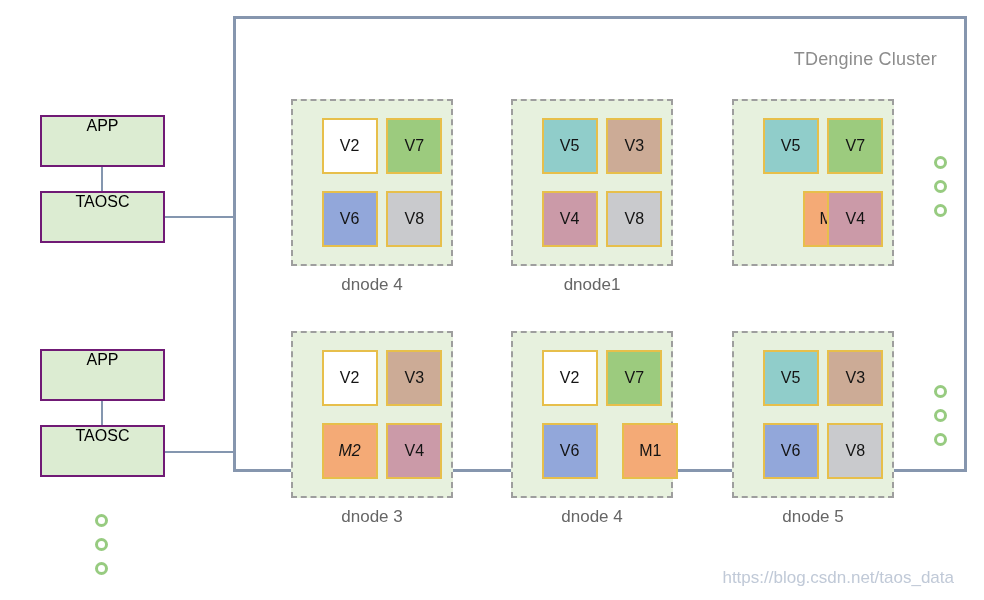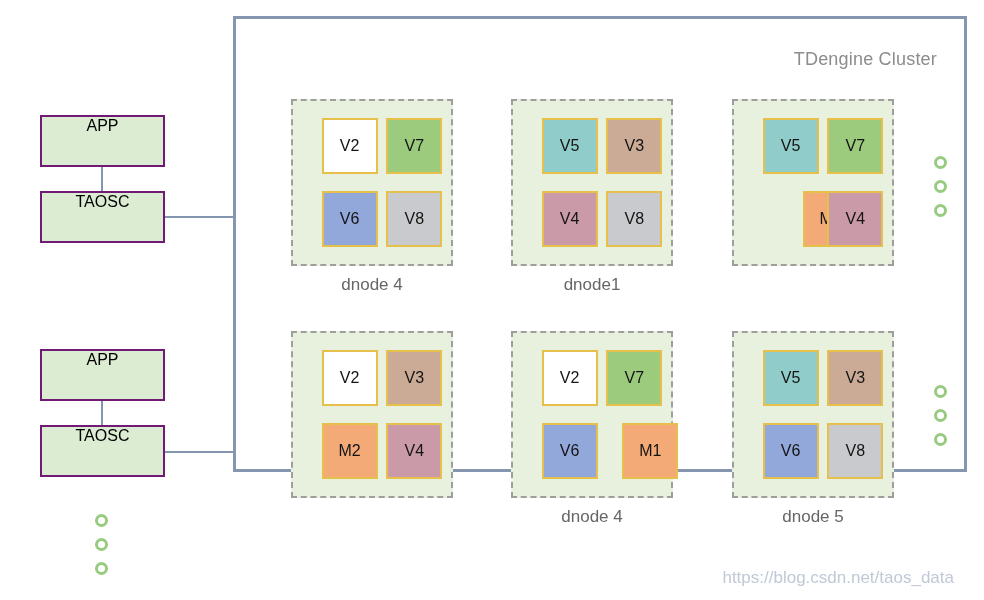--- a/index.html
+++ b/index.html
@@ -133,27 +133,28 @@
   </div>
 
   <div class="dnode" style="left:55px;top:312px;">
     <div class="dnode-frame">
       <div class="vcell" style="background: rgb(255, 255, 255);">
           <span>V2</span>
         </div>
       <div class="vcell" style="background: rgb(204, 171, 150);">
           <span>V3</span>
         </div>
-      <div class="vcell" style="background: rgb(244, 170, 118);">
+      <div class="vcell" style="background: rgb(244, 170, 118); font-style: italic;">
           <span>M2</span>
         </div>
       <div class="vcell" style="background: rgb(203, 154, 168);">
           <span>V4</span>
         </div>
     </div>
+    <div class="dnode-label">dnode 3</div>
   </div>
 
   <div class="dnode" style="left:275px;top:312px;">
     <div class="dnode-frame">
       <div class="vcell" style="background: rgb(255, 255, 255);">
           <span>V2</span>
         </div>
       <div class="vcell" style="background: rgb(156, 203, 126);">
           <span>V7</span>
         </div>

